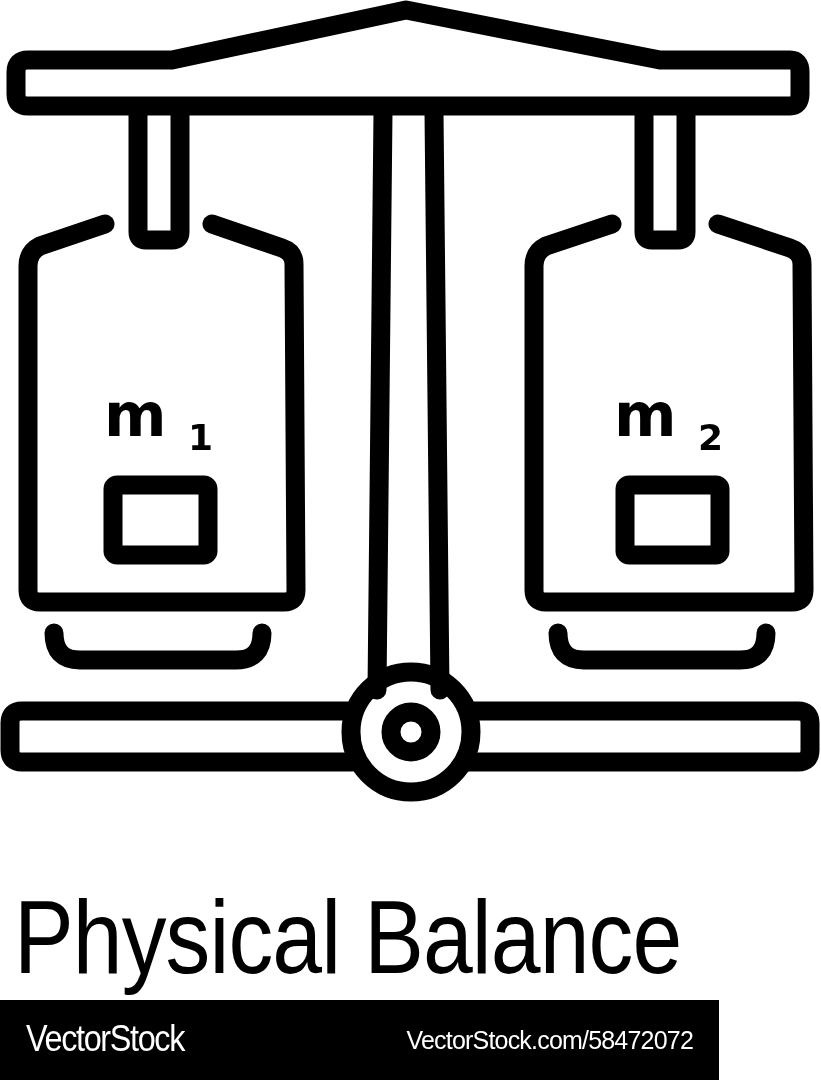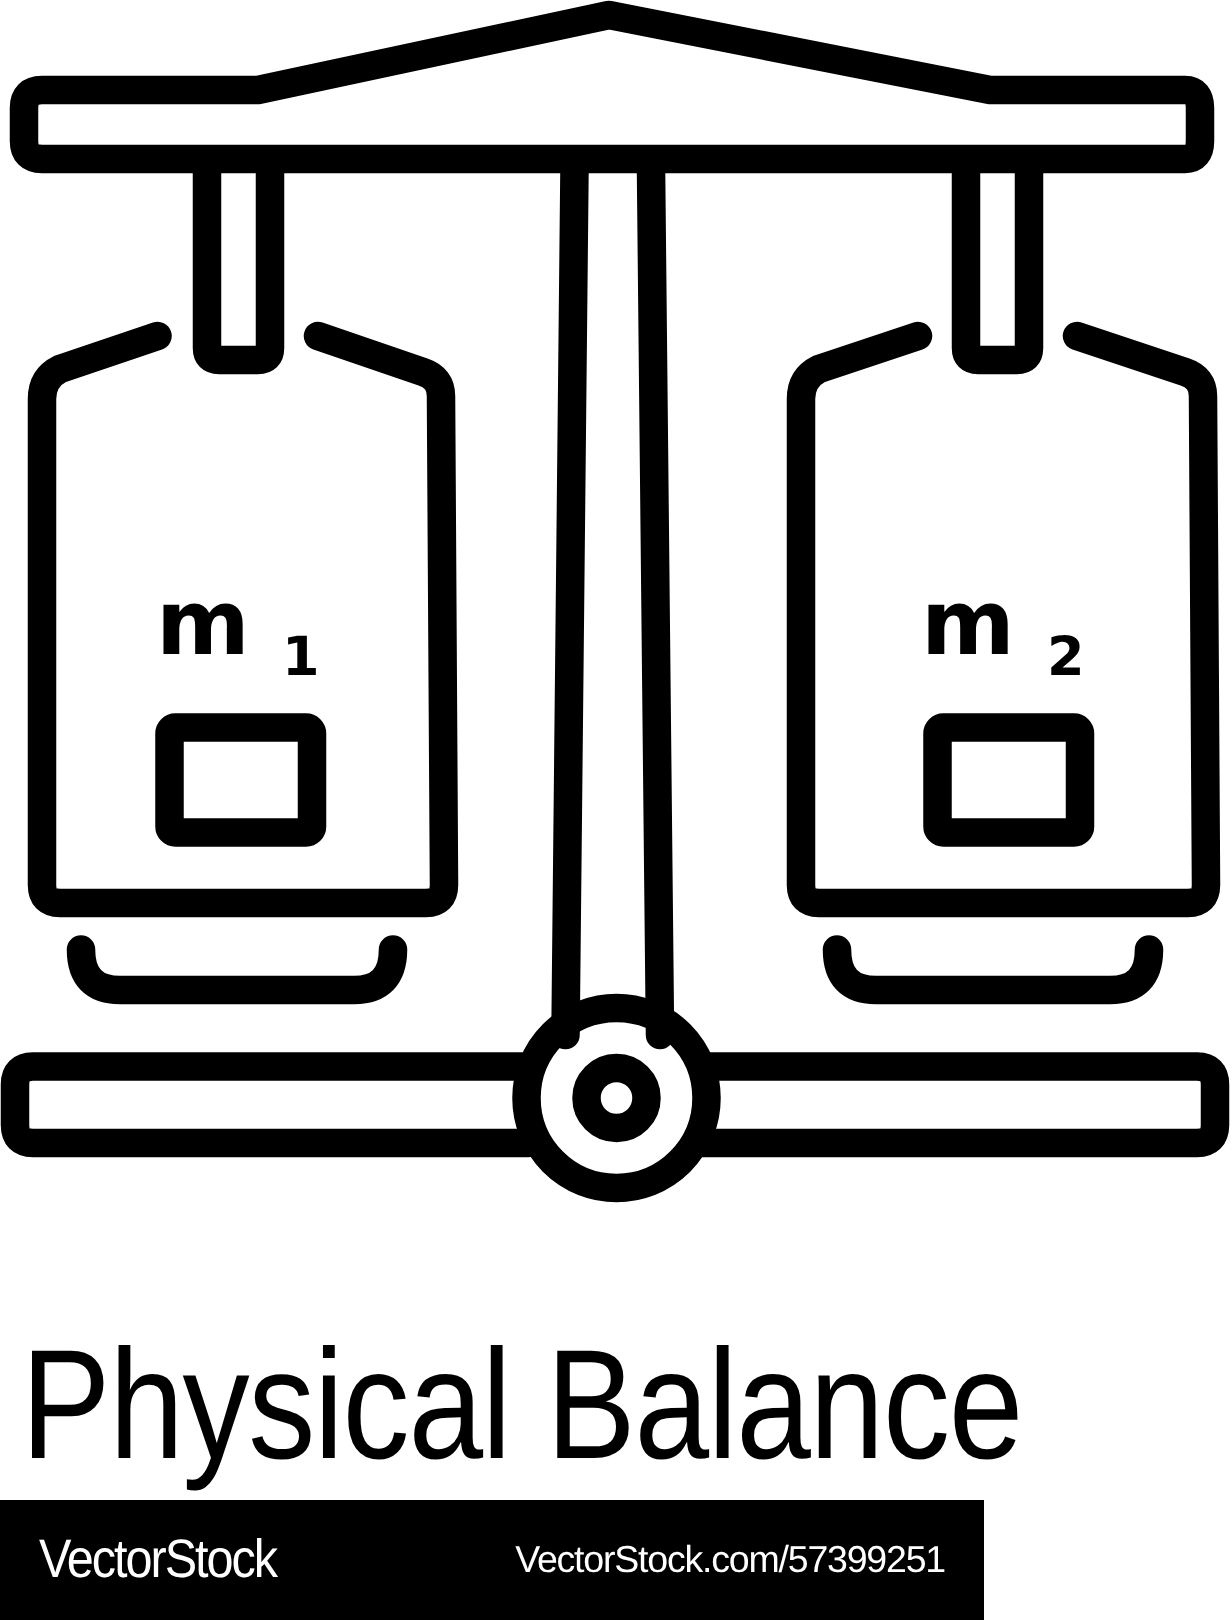--- a/index.html
+++ b/index.html
@@ -1,20 +1,20 @@
 <!DOCTYPE html>
 <html><head>
 <meta charset="utf-8">
 <style>
   html, body { margin:0; padding:0; background:#ffffff; }
   body { width:821px; height:1080px; position:relative; overflow:hidden; font-family:"Liberation Sans", sans-serif; }
   #icon { position:absolute; left:0; top:0; width:821px; height:880px; }
   .mass-label { font-family:"DejaVu Sans", sans-serif; font-weight:bold; fill:#000; }
   #title { position:absolute; left:14px; top:882px; font-family:"Liberation Sans", sans-serif; font-weight:normal; font-size:104px; line-height:110px; color:#000; letter-spacing:-1px; transform:scaleX(0.86); transform-origin:left top; white-space:nowrap; }
-  #footer { position:absolute; left:0; top:1000px; width:656px; height:80px; background:#000;text-align:right; }
+  #footer { position:absolute; left:0; top:1000px; width:719px; height:80px; background:#000;text-align:right; }
   #brand { position:absolute; left:26px; top:18px; color:#fff; font-family:"Liberation Sans", sans-serif; font-size:36px; letter-spacing:-1.5px; transform:scaleX(0.9); transform-origin:left top; }
   #stock-id { position:absolute; right:26px; top:26px; color:#fff; font-family:"Liberation Sans", sans-serif; font-size:25px; letter-spacing:-0.8px; }
 </style>
 </head>
 <body>
 
 <svg id="icon" viewBox="0 0 821 880" xmlns="http://www.w3.org/2000/svg">
   <g fill="none" stroke="#000" stroke-width="19" stroke-linejoin="round" stroke-linecap="round">
 
     <path d="M28,60 L172,60 L406,10 L660,60 L790,60 Q800,60 800,72 L800,94 Q800,106 790,106 L28,106 Q16,106 16,94 L16,72 Q16,60 28,60 Z"></path>
@@ -47,14 +47,14 @@
   <text class="mass-label" x="104" y="436" font-size="60">m</text>
   <text class="mass-label" x="188" y="450" font-size="36">1</text>
   <text class="mass-label" x="614" y="436" font-size="60">m</text>
   <text class="mass-label" x="698" y="450" font-size="36">2</text>
 </svg>
 
 <div id="title">Physical Balance</div>
 
 <div id="footer">
   <span id="brand">VectorStock</span>
-  <span id="stock-id">VectorStock.com/57399251</span>
+  <span id="stock-id">VectorStock.com/58472072</span>
 </div>
 
 </body></html>

